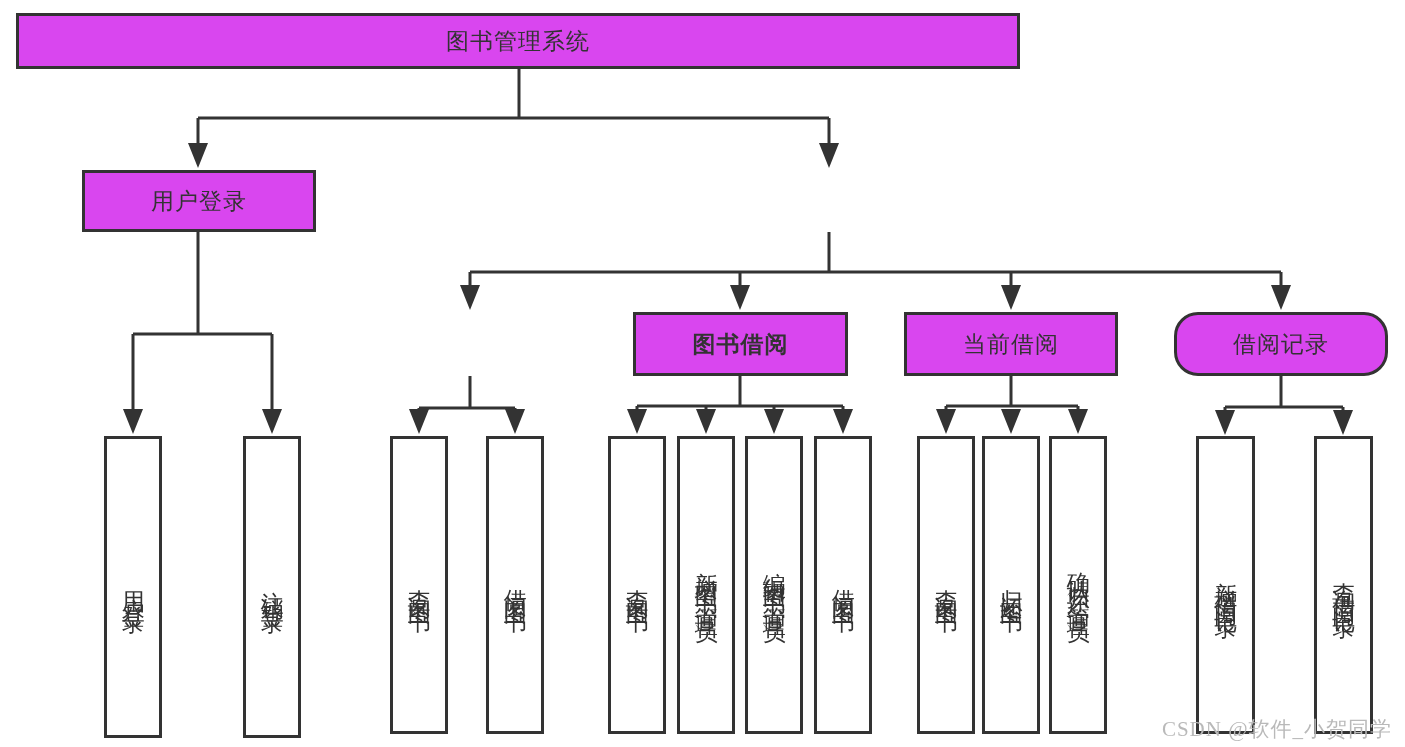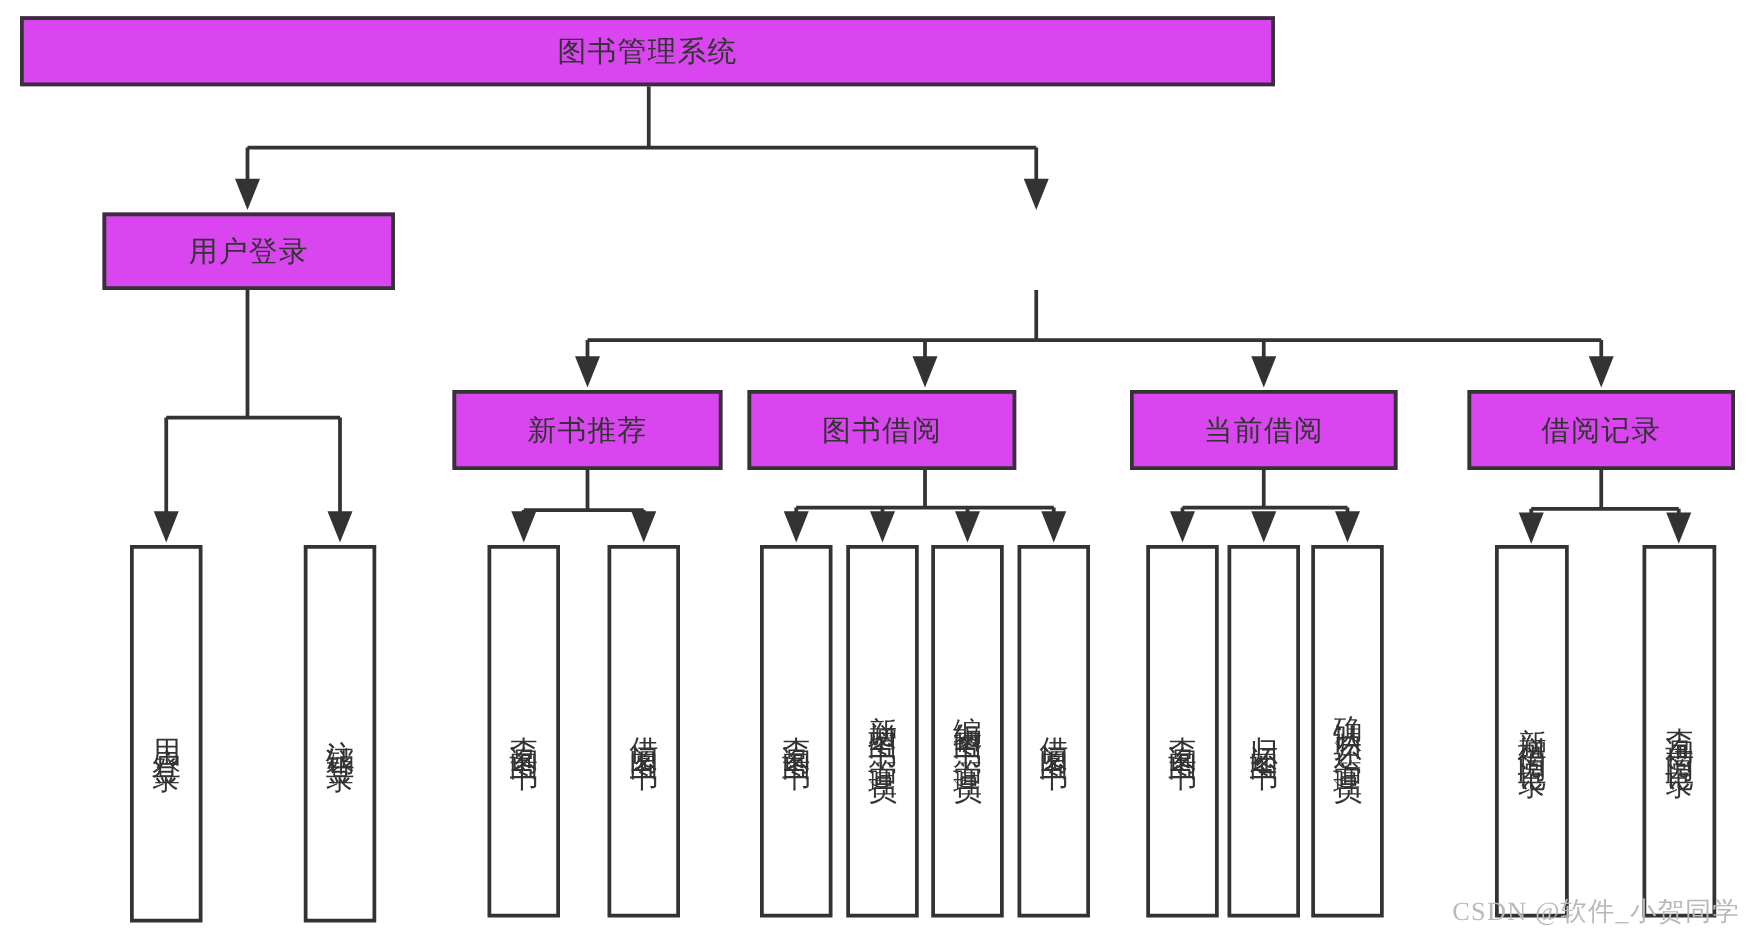--- a/index.html
+++ b/index.html
@@ -90,24 +90,23 @@
       <polygon points="1068,409 1088,409 1078,434"></polygon>
       <polygon points="1215,410 1235,410 1225,435"></polygon>
       <polygon points="1333,410 1353,410 1343,435"></polygon>
     </g>
   </svg>
 
   <div class="hbox" style="left:16px;top:13px;width:1004px;height:56px;">图书管理系统</div>
 
   <div class="hbox" style="left:82px;top:170px;width:234px;height:62px;">用户登录</div>
 
-  <div class="hbox" style="left:362px;top:312px;width:216px;height:64px;">新书推荐</div>
-  <div class="hbox" style="left:598px;top:312px;width:215px;height:64px;">图书借阅</div>
+  <div class="hbox" style="left:633px;top:312px;width:215px;height:64px;font-weight:bold;">图书借阅</div>
   <div class="hbox" style="left:904px;top:312px;width:214px;height:64px;">当前借阅</div>
-  <div class="hbox" style="left:1174px;top:312px;width:214px;height:64px;">借阅记录</div>
+  <div class="hbox" style="left:1174px;top:312px;width:214px;height:64px;border-radius:24px;">借阅记录</div>
 
   <div class="leaf tall" style="left:104px;">
     <span class="vtext">用户登录</span>
   </div>
   <div class="leaf tall" style="left:243px;">
     <span class="vtext">注销登录</span>
   </div>
 
   <div class="leaf" style="left:390px;">
     <span class="vtext">查询图书</span>

